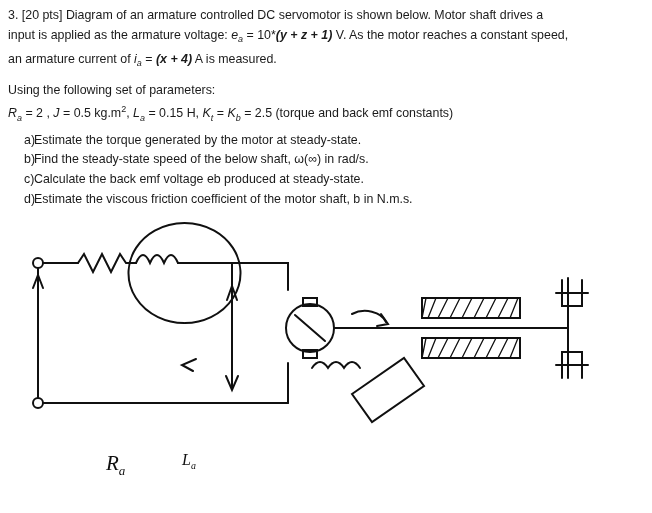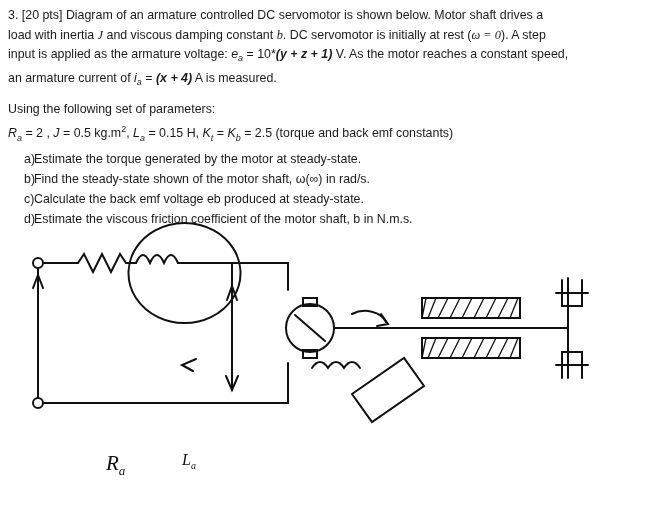--- a/index.html
+++ b/index.html
@@ -87,23 +87,20 @@
 <div class="page">
 
   <div class="text-block">
 
     <p class="para">
       <span>3.</span>
       <span>[20 pts]</span>
       <span>Diagram of an armature controlled DC servomotor is shown below. Motor shaft drives a</span>
     </p>
 
-    <p class="para">
-      <span>load with inertia </span><span class="serif-ital">J</span><span> and viscous damping constant </span><span class="serif-ital">b</span><span>. DC servomotor is initially at rest (</span><span class="serif-ital">ω = 0</span><span>). A step</span>
-    </p>
 
     <p class="para">
       <span>input is applied as the armature voltage: </span><span class="ital">e</span><span class="sub ital">a</span><span> = 10*</span><span class="bold">(y + z + 1)</span><span> V. As the motor reaches a constant speed,</span>
     </p>
 
     <p class="para">
       <span>an armature current of </span><span class="ital">i</span><span class="sub ital">a</span><span> = </span><span class="bold">(x + 4)</span><span> A is measured.</span>
     </p>
 
     <p class="para" style="margin-top:8px;">Using the following set of parameters:</p>
@@ -112,21 +109,21 @@
       <span class="ital">R</span><span class="sub ital">a</span> = 2 , <span class="ital">J</span> = 0.5 kg.m<span style="font-size:9px;vertical-align:super;">2</span>, <span class="ital">L</span><span class="sub ital">a</span> = 0.15 H, <span class="ital">K</span><span class="sub ital">t</span> = <span class="ital">K</span><span class="sub ital">b</span> = 2.5 (torque and back emf constants)
     </p>
 
     <ul class="list">
       <li>
         <span class="mark">a)</span>
         <span class="body">Estimate the torque generated by the motor at steady-state.</span>
       </li>
       <li>
         <span class="mark">b)</span>
-        <span class="body">Find the steady-state shown of the motor shaft, ω(∞) in rad/s.</span>
+        <span class="body">Find the steady-state speed of the below shaft, ω(∞) in rad/s.</span>
       </li>
       <li>
         <span class="mark">c)</span>
         <span class="body">Calculate the back emf voltage eb produced at steady-state.</span>
       </li>
       <li>
         <span class="mark">d)</span>
         <span class="body">Estimate the viscous friction coefficient of the motor shaft, b in N.m.s.</span>
       </li>
     </ul>

